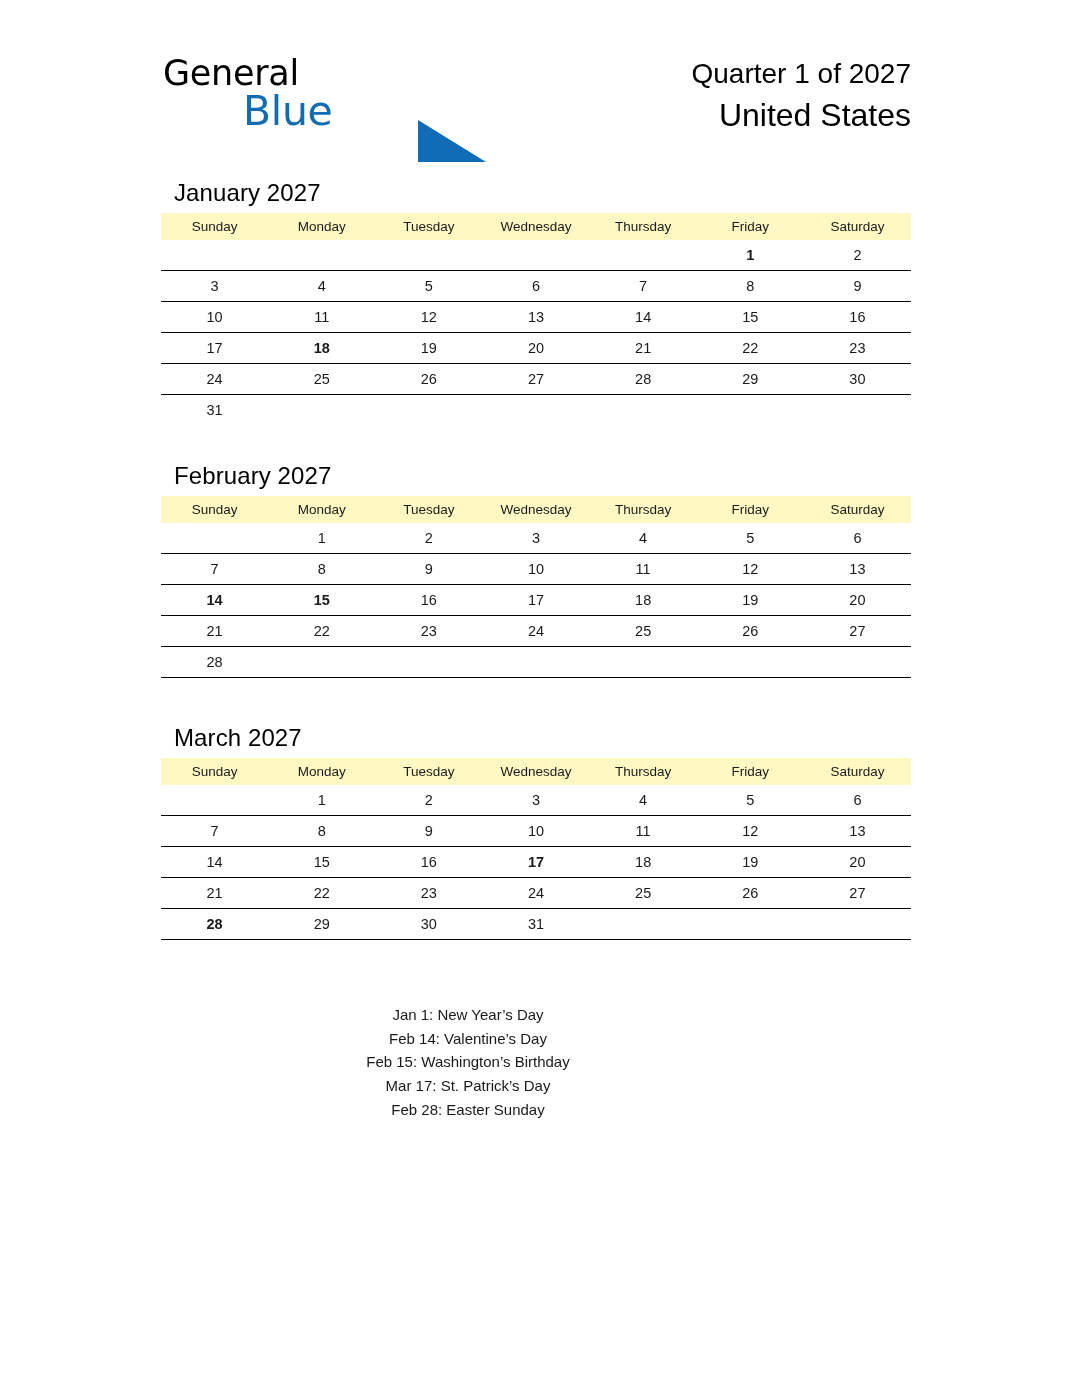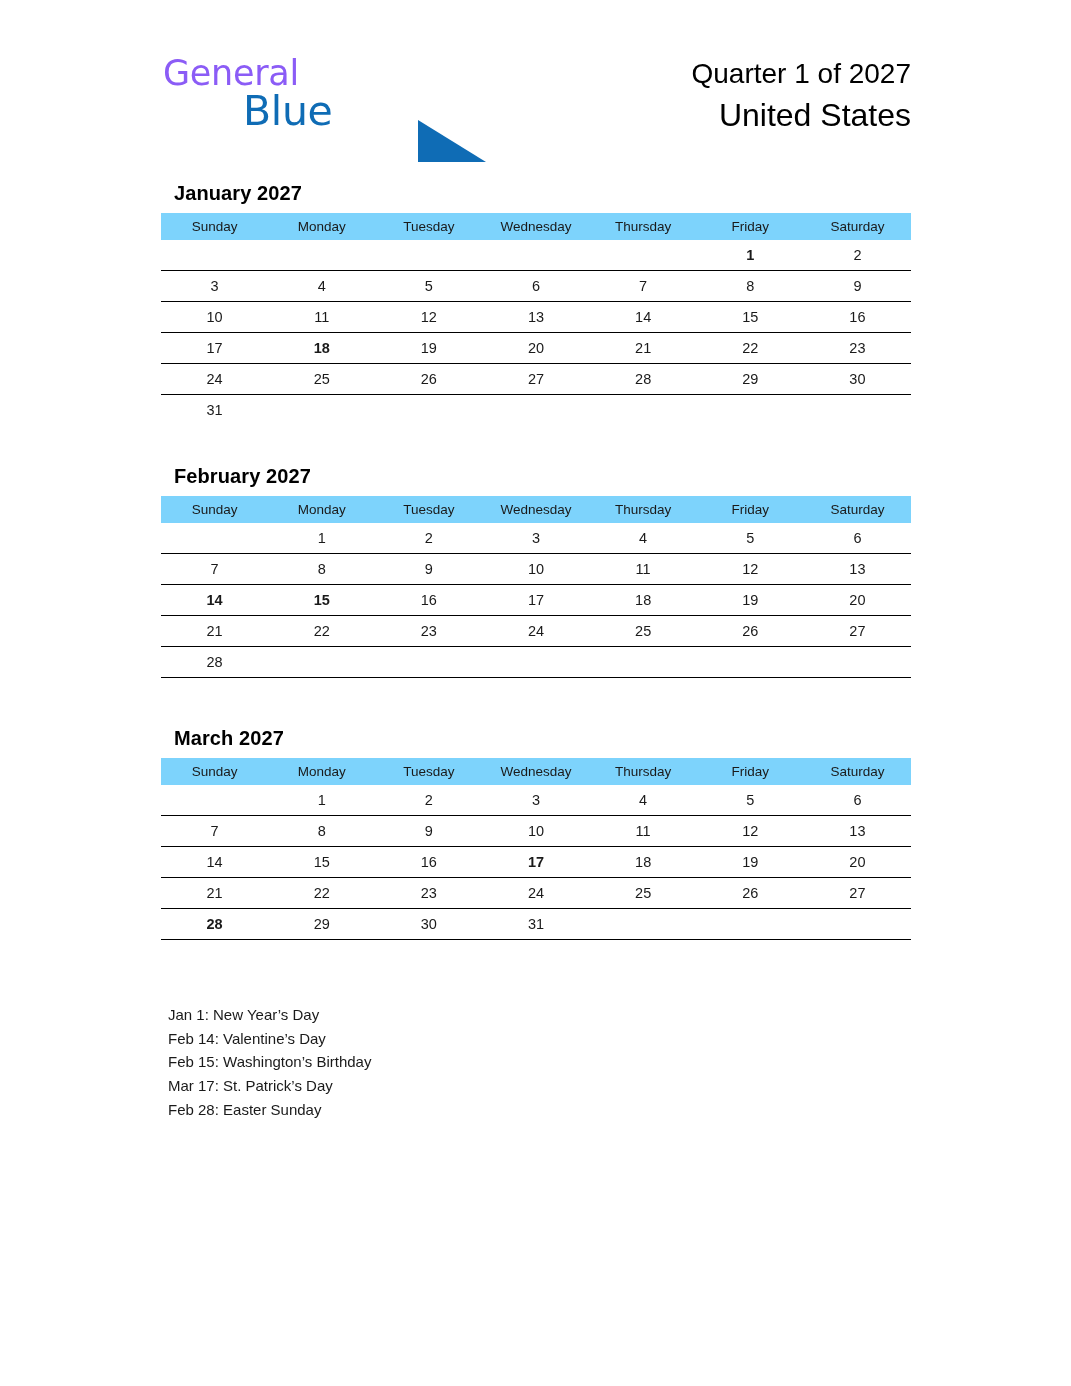--- a/index.html
+++ b/index.html
@@ -39,21 +39,21 @@
     width: 300px;
     height: 90px;
   }
   .logo-general {
     position: absolute;
     left: 2px;
     top: 0px;
     font-size: 35px;
     font-weight: 400;
     letter-spacing: -0.3px;
-    color: #8b5cf6;
+    color: #000000;
     line-height: 42px;
     font-family: "DejaVu Sans", sans-serif;
   }
   .logo-tri {
     position: absolute;
     left: 257px;
     top: 68px;
     width: 0;
     height: 0;
   }
@@ -92,35 +92,35 @@
     white-space: nowrap;
   }
 
   
   .month {
     position: absolute;
     left: 161px;
     width: 750px;
   }
   .month-title {
-    font-size: 20px;
-    font-weight: bold;
+    font-size: 24px;
+    font-weight: normal;
     color: #000;
     margin: 0 0 8px 13px;
     line-height: 24px;
     letter-spacing: 0.1px;
   }
 
   table.cal {
     border-collapse: collapse;
     width: 750px;
     table-layout: fixed;
   }
   table.cal th {
-    background: #7dd3fc;
+    background: #fef9c3;
     font-size: 13.5px;
     font-weight: normal;
     color: #1a1a1a;
     height: 27px;
     text-align: center;
     vertical-align: middle;
     border: none;
     padding: 0;
   }
   table.cal td {
@@ -146,20 +146,21 @@
     position: absolute;
     left: 168px;
     top: 1003px;
     width: 600px;
   }
   .holiday-list .hl-item {
     font-size: 15px;
     color: #1a1a1a;
     line-height: 23.7px;
     white-space: nowrap;
+    text-align: center;
   }
 </style>
 </head>
 <body>
 
 <div class="page">
 
   <div class="header">
 
     <div class="logo">

